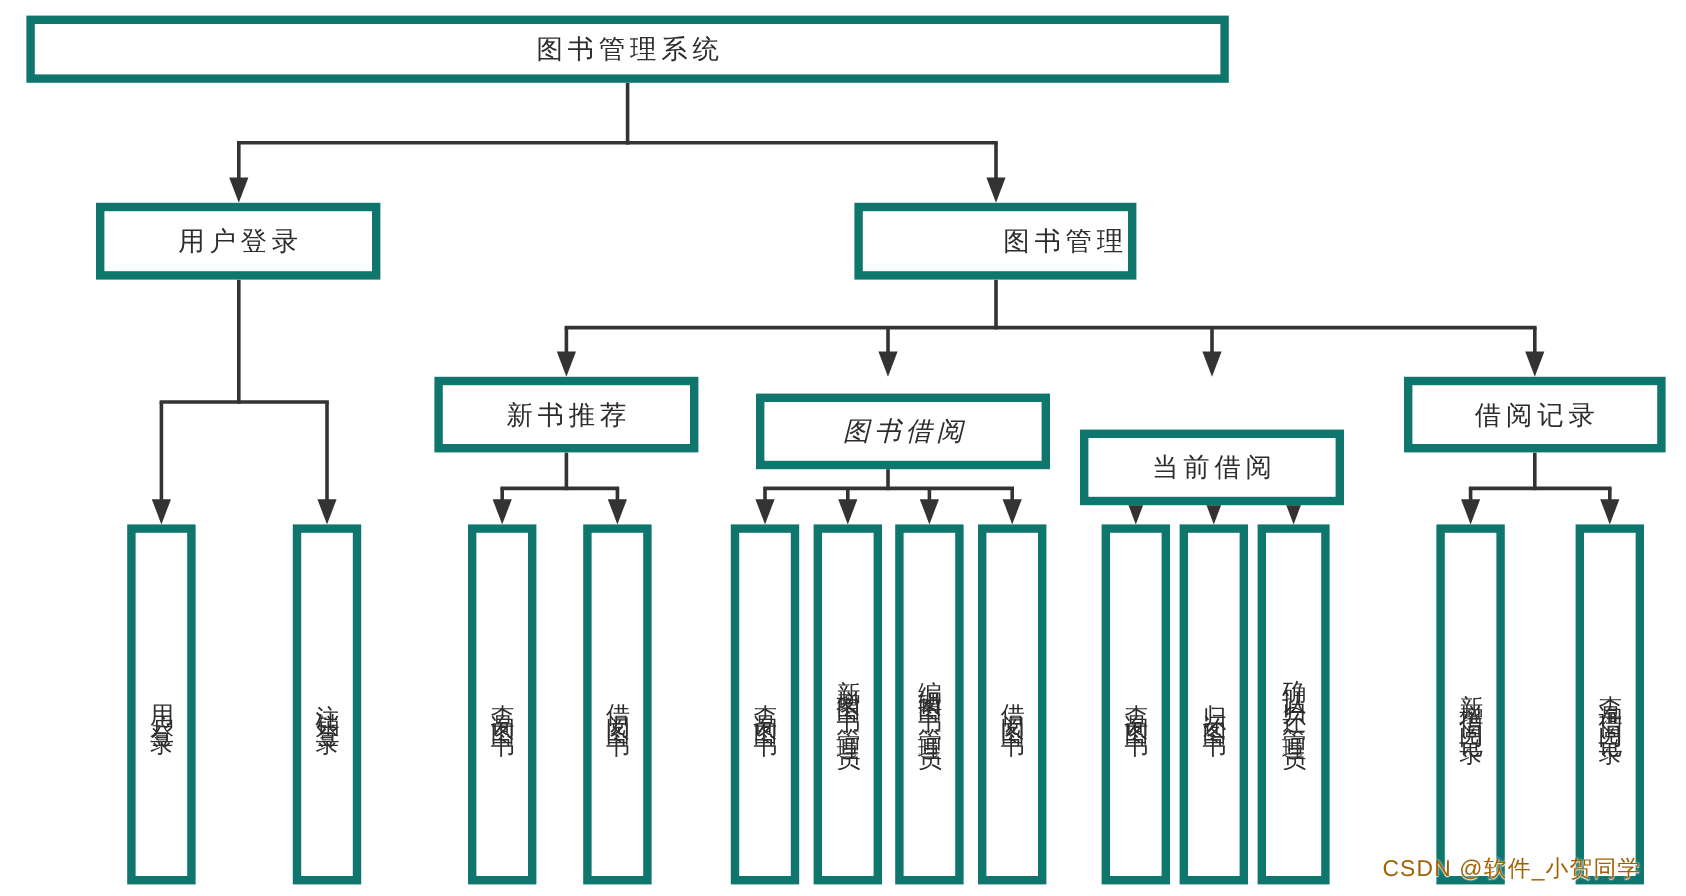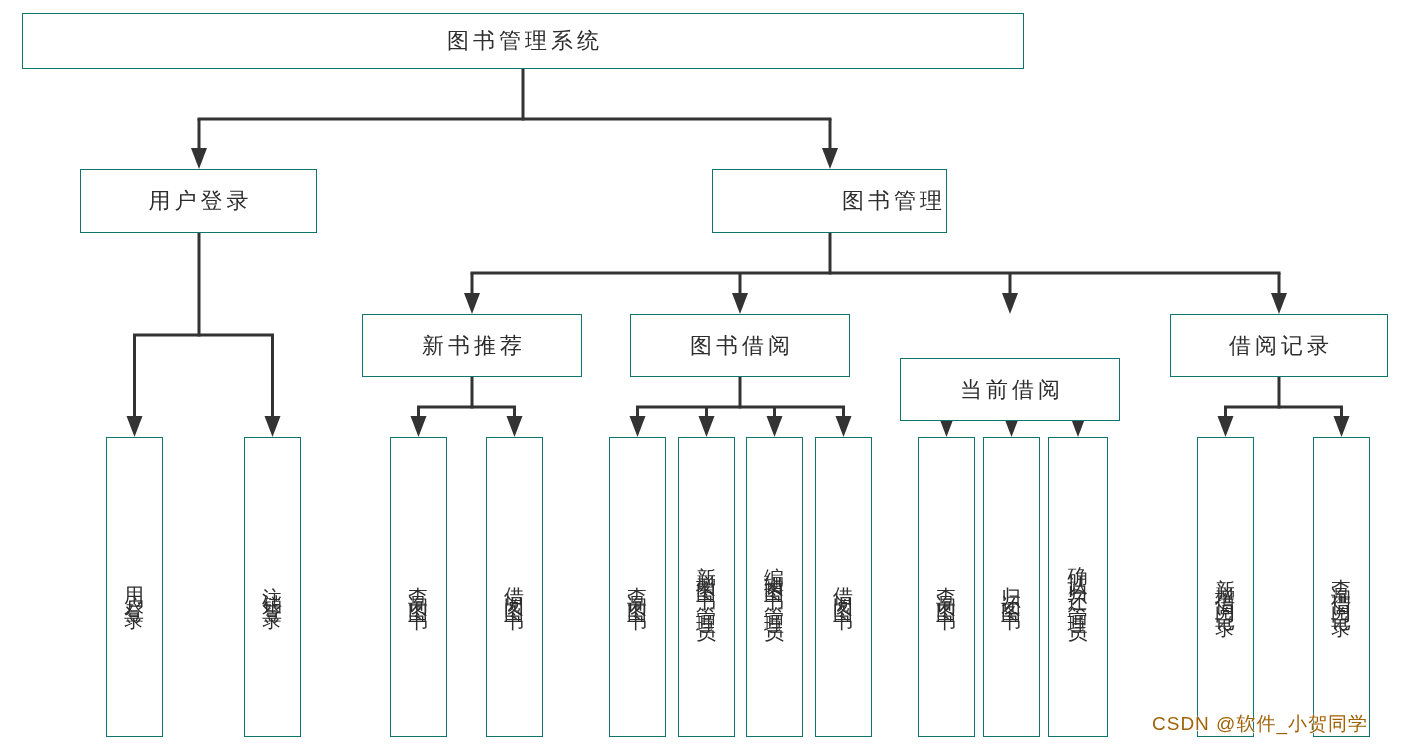--- a/index.html
+++ b/index.html
@@ -19,21 +19,21 @@
     position: absolute;
     left: 0;
     top: 0;
     width: 1405px;
     height: 747px;
   }
   .node {
     position: absolute;
     box-sizing: border-box;
     background: #ffffff;
-    border: 1px solid #0f766e;
+    border: 7px solid #0f766e;
     color: #2d2d2d;
     display: flex;
     align-items: center;
     justify-content: center;
     text-align: center;
   }
   .h-node {
     font-size: 22px;
     letter-spacing: 4px;
     white-space: nowrap;
@@ -124,21 +124,21 @@
   <div class="node h-node" style="left:80px; top:169px; width:237px; height:64px;">
     <span class="lbl">用户登录</span>
   </div>
   <div class="node h-node" style="left:712px; top:169px; width:235px; height:64px;justify-content:flex-end;">
     <span class="lbl">图书管理</span>
   </div>
 
   <div class="node h-node" style="left:362px; top:314px; width:220px; height:63px;">
     <span class="lbl">新书推荐</span>
   </div>
-  <div class="node h-node" style="left:630px; top:314px; width:220px; height:63px;">
+  <div class="node h-node" style="left:630px; top:328px; width:245px; height:63px;font-style:italic;">
     <span class="lbl">图书借阅</span>
   </div>
   <div class="node h-node" style="left:900px; top:314px; width:220px; height:63px;margin-top:44px;">
     <span class="lbl">当前借阅</span>
   </div>
   <div class="node h-node" style="left:1170px; top:314px; width:218px; height:63px;">
     <span class="lbl">借阅记录</span>
   </div>
 
   <div class="node leaf" style="left:106px; top:437px; width:57px; height:300px;">

